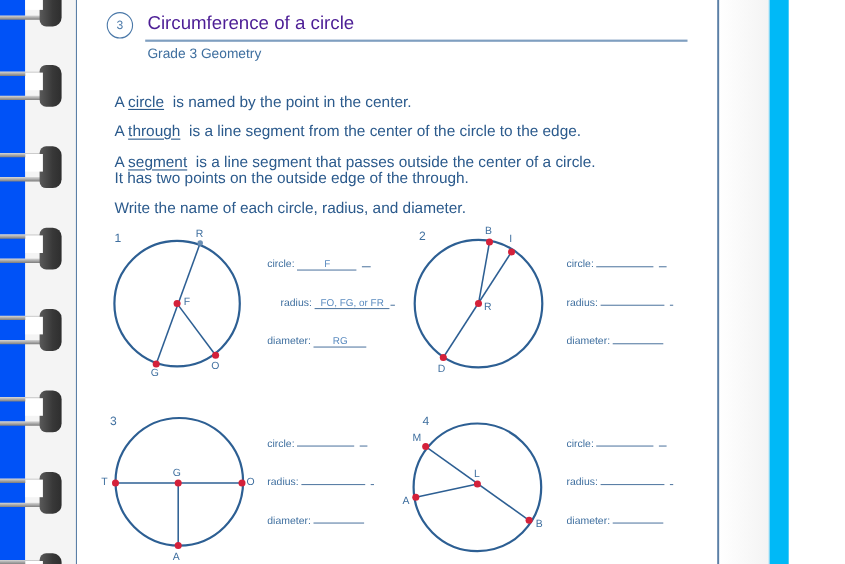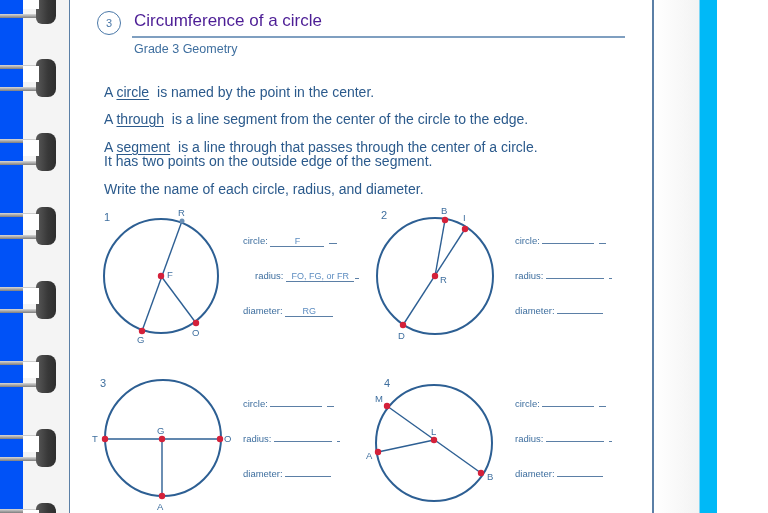--- a/index.html
+++ b/index.html
@@ -102,23 +102,23 @@
   <span>is named by the point in the center.</span>
 </div>
 <div class="def" style="top:111px">
   <span>A</span>
   <span class="blank">through</span>
   <span>is a line segment from the center of the circle to the edge.</span>
 </div>
 <div class="def" style="top:139px">
   <span>A</span>
   <span class="blank">segment</span>
-  <span>is a line through that passes through the center of a circle.</span>
-</div>
-<div class="def" style="top:153px">It has two points on the outside edge of the segment.</div>
+  <span>is a line segment that passes outside the center of a circle.</span>
+</div>
+<div class="def" style="top:153px">It has two points on the outside edge of the through.</div>
 <div class="def" style="top:181px">Write the name of each circle, radius, and diameter.</div>
 
 <svg class="fig" width="768" height="513">
   <g fill="none" stroke="#2d5f93" stroke-width="2">
     <circle cx="161" cy="276" r="57"></circle>
     <circle cx="435" cy="276" r="58"></circle>
     <circle cx="163" cy="438" r="58"></circle>
     <circle cx="434" cy="443" r="58"></circle>
   </g>
   <g stroke="#2d5f93" stroke-width="1.4">

